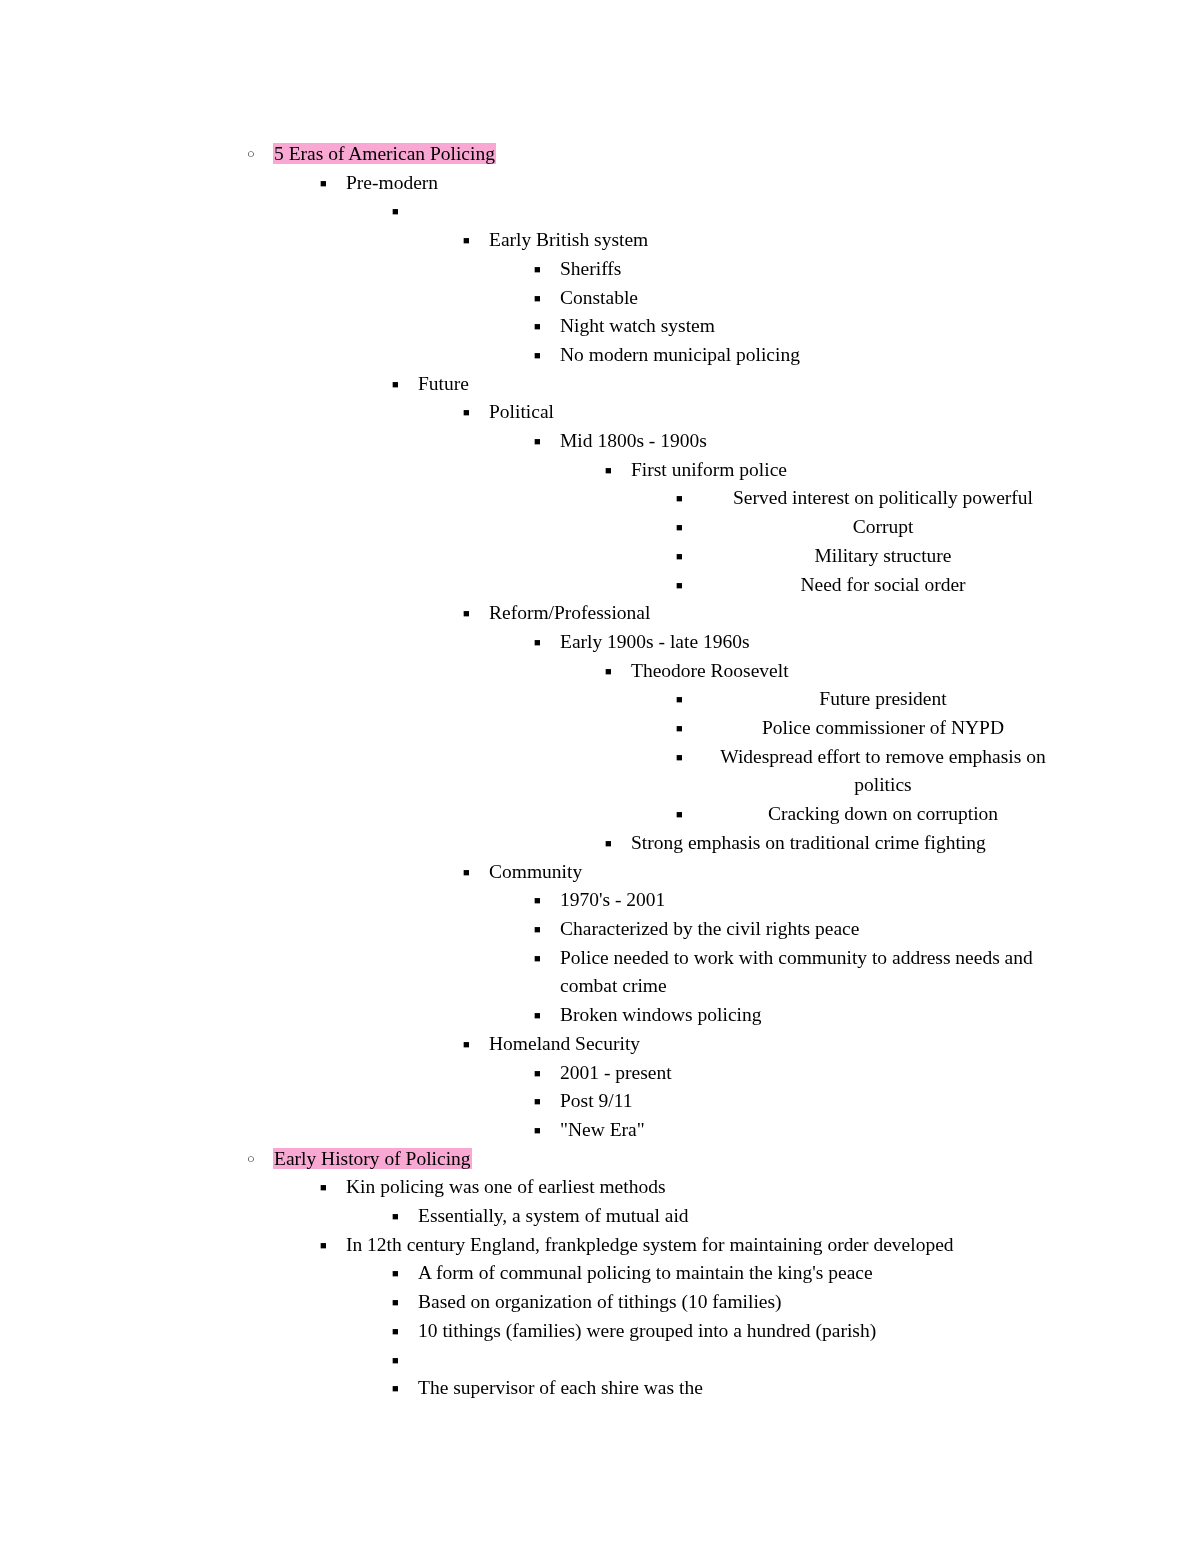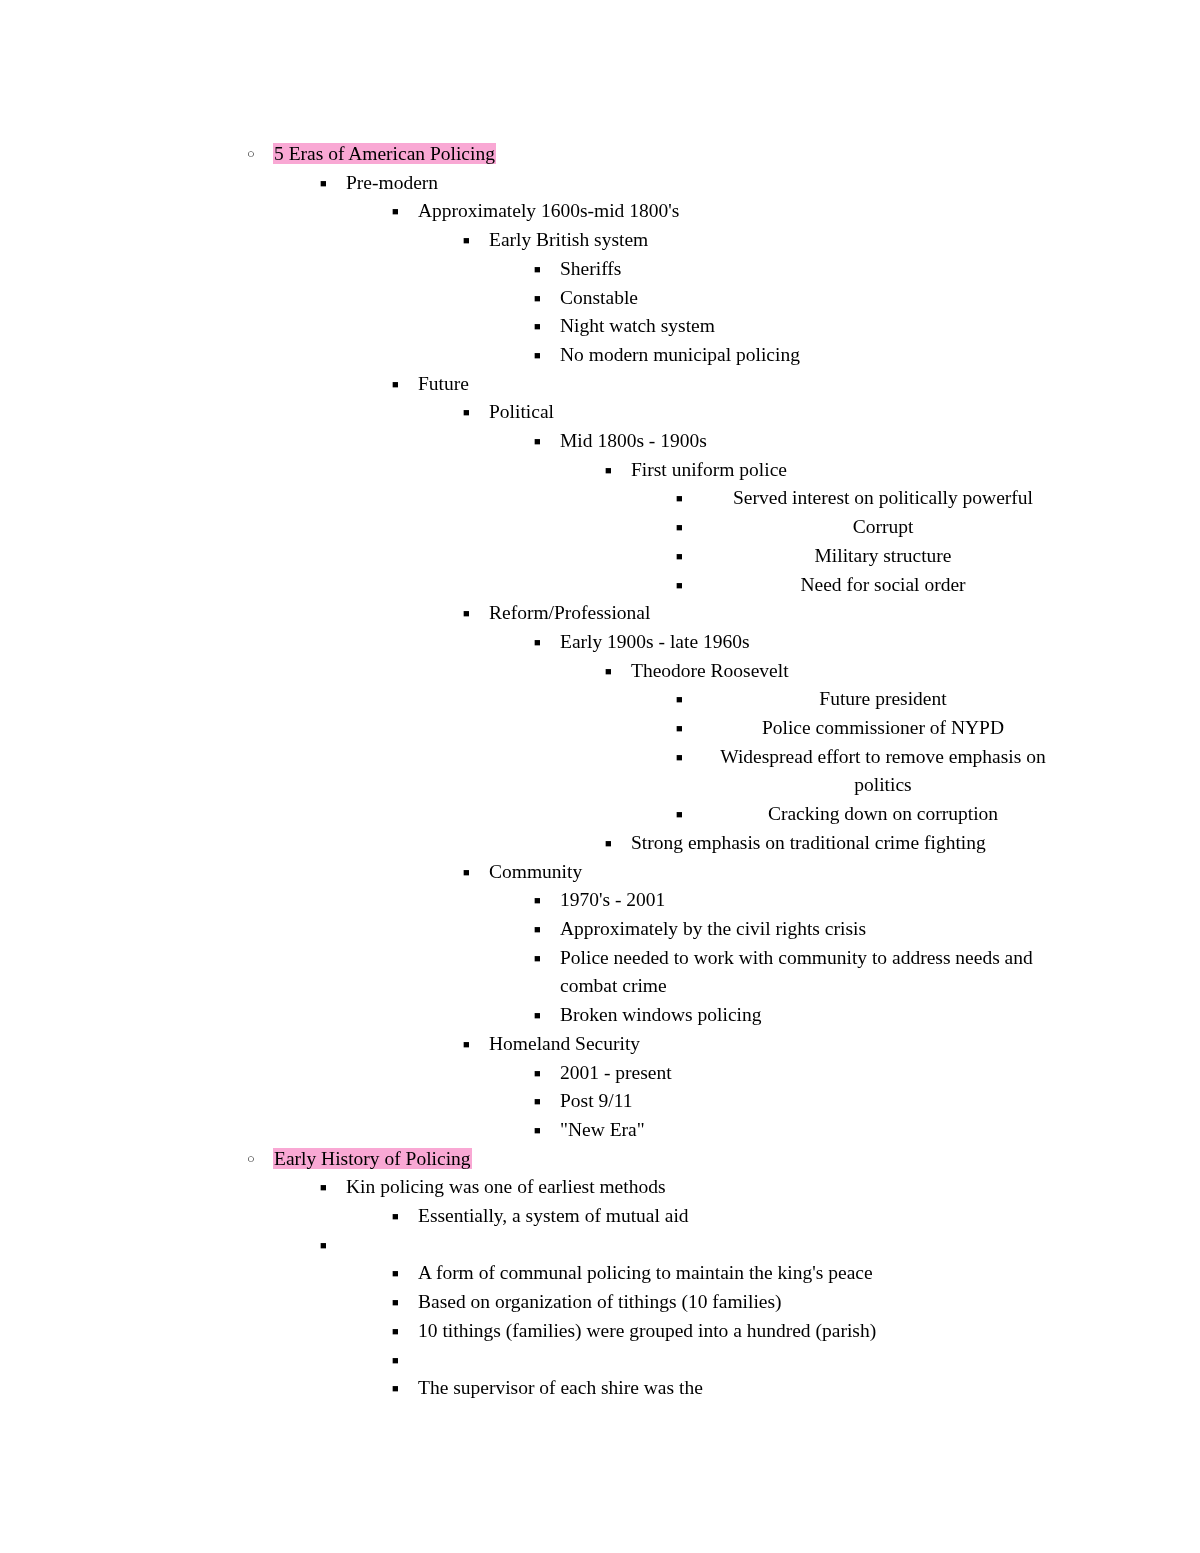--- a/index.html
+++ b/index.html
@@ -85,21 +85,20 @@
       <div class="row lvl1">
         <span class="bullet circle">○</span>
         <span class="txt"><span class="hl">5 Eras of American Policing</span></span>
       </div>
       <div class="row lvl2">
         <span class="bullet square">■</span>
         <span class="txt">Pre-modern</span>
       </div>
       <div class="row lvl3">
         <span class="bullet square">■</span>
-        <span class="txt">Approximately 1600s-mid 1800's</span>
       </div>
       <div class="row lvl4">
         <span class="bullet square">■</span>
         <span class="txt">Early British system</span>
       </div>
       <div class="row lvl5">
         <span class="bullet square">■</span>
         <span class="txt">Sheriffs</span>
       </div>
       <div class="row lvl5">
@@ -181,21 +180,21 @@
       <div class="row lvl4">
         <span class="bullet square">■</span>
         <span class="txt">Community</span>
       </div>
       <div class="row lvl5">
         <span class="bullet square">■</span>
         <span class="txt">1970's - 2001</span>
       </div>
       <div class="row lvl5">
         <span class="bullet square">■</span>
-        <span class="txt">Approximately by the civil rights crisis</span>
+        <span class="txt">Characterized by the civil rights peace</span>
       </div>
       <div class="row lvl5">
         <span class="bullet square">■</span>
         <span class="txt">Police needed to work with community to address needs and combat crime</span>
       </div>
       <div class="row lvl5">
         <span class="bullet square">■</span>
         <span class="txt">Broken windows policing</span>
       </div>
       <div class="row lvl4">
@@ -221,20 +220,21 @@
       <div class="row lvl2">
         <span class="bullet square">■</span>
         <span class="txt">Kin policing was one of earliest methods</span>
       </div>
       <div class="row lvl3">
         <span class="bullet square">■</span>
         <span class="txt">Essentially, a system of mutual aid</span>
       </div>
       <div class="row lvl2">
         <span class="bullet square">■</span>
+        <span class="txt">In 12th century England, frankpledge system for maintaining order developed</span>
       </div>
       <div class="row lvl3">
         <span class="bullet square">■</span>
         <span class="txt">A form of communal policing to maintain the king's peace</span>
       </div>
       <div class="row lvl3">
         <span class="bullet square">■</span>
         <span class="txt">Based on organization of tithings (10 families)</span>
       </div>
       <div class="row lvl3">

